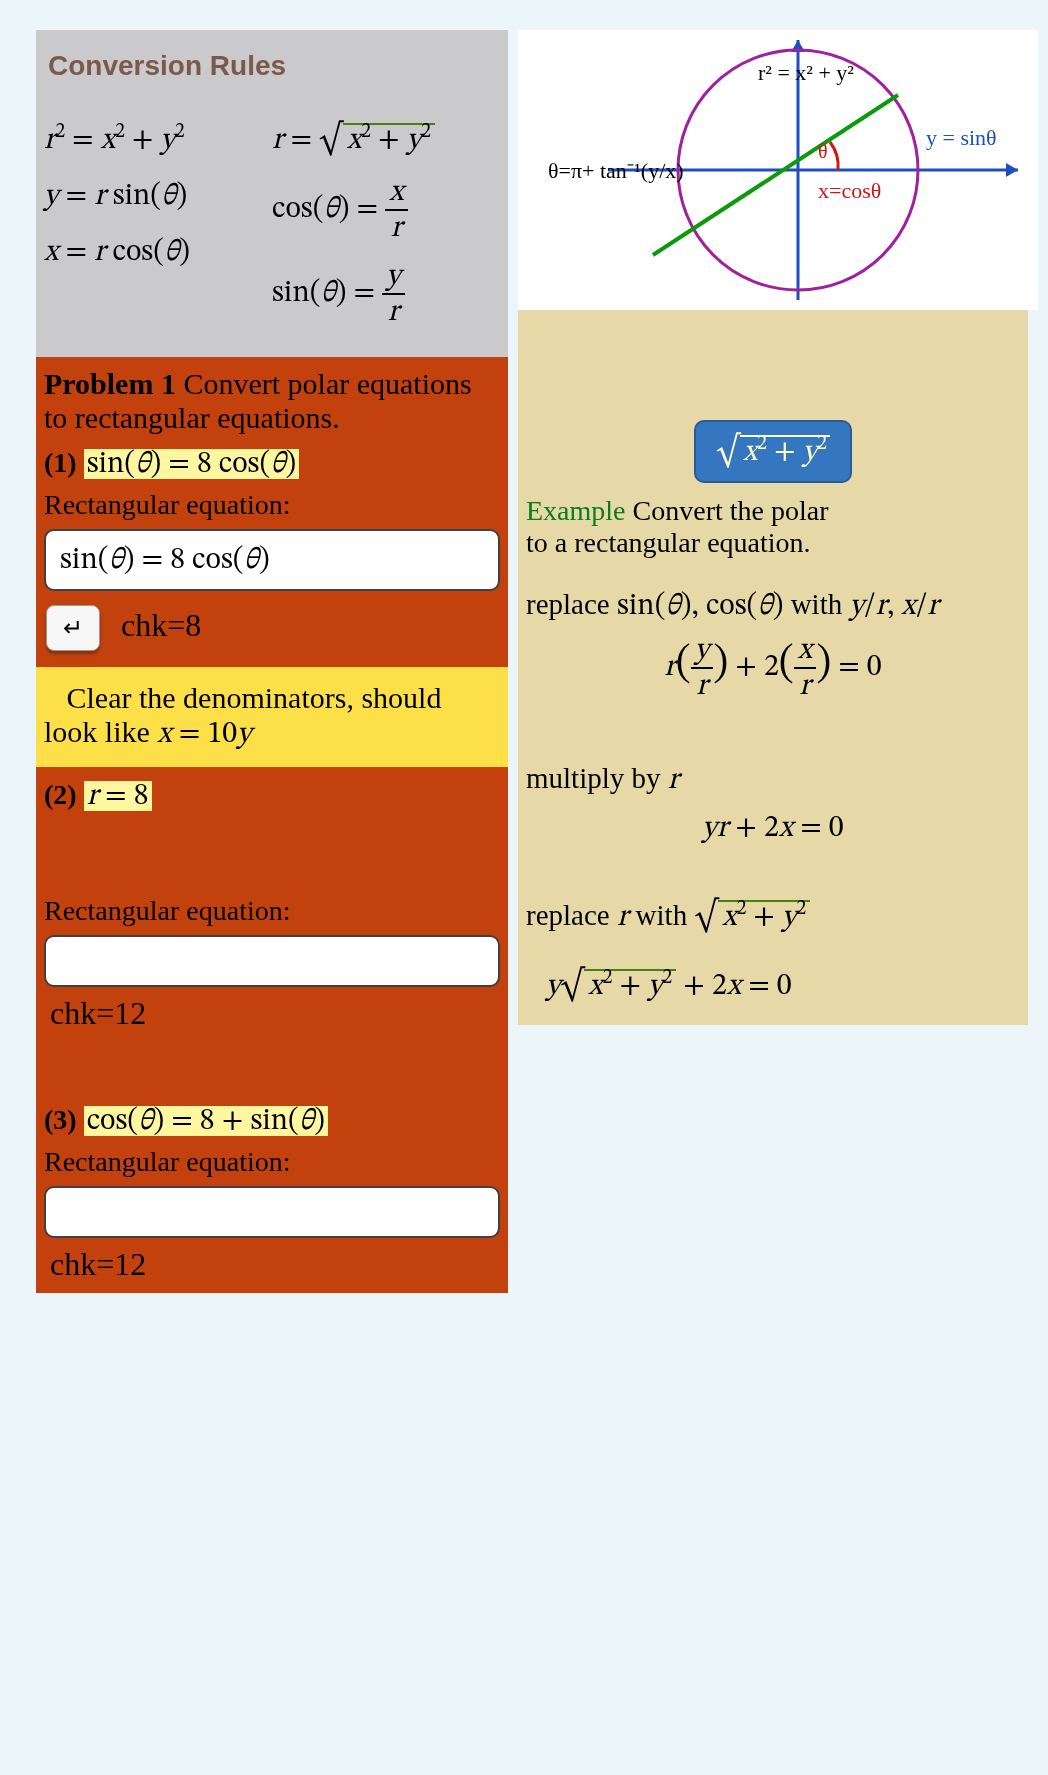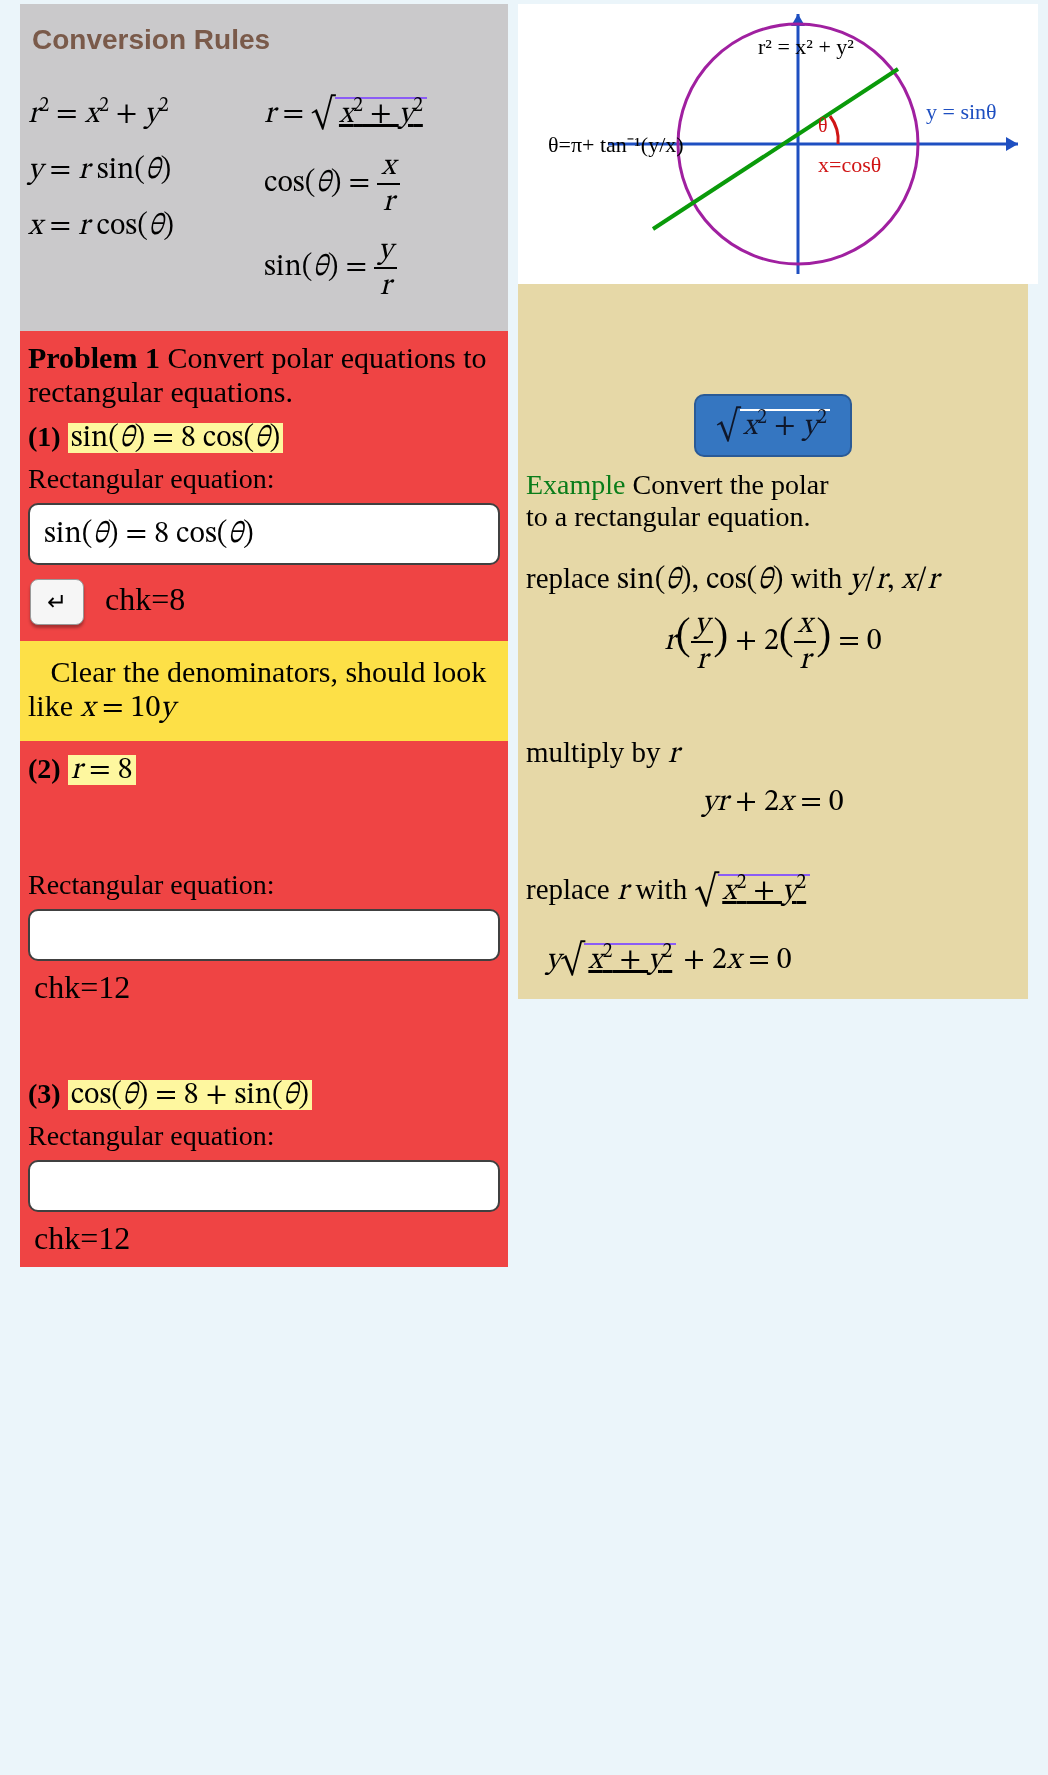--- a/index.html
+++ b/index.html
@@ -6,21 +6,22 @@
   body {
     font-family: "Times New Roman", Georgia, serif;
     background: #ebf5fa;
     width: 1048px;
     margin: 0 auto;
     font-size: 28px;
     color: #000;
   }
   .container {
     display: flex;
-    padding: 4px 20px 0 20px;
+    padding: 30px 20px 0 20px;
+    margin-left: 16px;
   }
   .left-col { width: 490px; }
   .right-col { width: 520px; padding-left: 10px; }
   .section-title {
     font-family: "Helvetica Neue", Arial, sans-serif;
     font-weight: bold;
     color: #7a5a4a;
     font-size: 28px;
     padding: 8px 4px 20px 4px;
   }
@@ -40,26 +41,25 @@
   .math-row { margin: 18px 0; }
   .frac {
     display: inline-block;
     vertical-align: middle;
     text-align: center;
     line-height: 1;
   }
   .frac .num { display: block; border-bottom: 2px solid #000; padding: 0 4px 2px; }
   .frac .den { display: block; padding: 2px 4px 0; }
   .sqrt-top {
-    border-top: 2px solid #8b5cf6;
+    border-top: 2px solid #4d7c0f;
     padding: 0 4px;
-    text-decoration: underline;
   }
   .problems-block {
-    background: #ef4444;
+    background: #c2410c;
     padding: 10px 8px;
   }
   .problem-heading { font-size: 30px; }
   .problem-heading b { font-weight: bold; }
   .sub-q { margin-top: 10px; }
   .sub-q .num-label { font-weight: bold; }
   .input-box {
     background: #fff;
     border: 2px solid #404040;
     border-radius: 10px;
@@ -210,21 +210,21 @@
         <text x="30" y="148" font-size="22" font-family="serif">θ=π+ tan⁻¹(y/x)</text>
       </svg>
     </div>
 
     <div class="example-block" style="margin-top:0">
 
       <div style="height:100px"></div>
 
       <div style="text-align:center">
         <span class="badge">
-          <span class="math" style="color:#0f172a">√<span style="border-top:2px solid #fff; padding:0 3px"><i>x</i><sup>2</sup> + <i>y</i><sup>2</sup></span></span>
+          <span class="math" style="color:#fef9c3">√<span style="border-top:2px solid #fff; padding:0 3px"><i>x</i><sup>2</sup> + <i>y</i><sup>2</sup></span></span>
         </span>
       </div>
 
       <div style="margin-top:12px">
         <span class="example-title">Example</span>
         <span> Convert the polar</span>
         <br>
         <span>to a rectangular equation.</span>
       </div>
 

